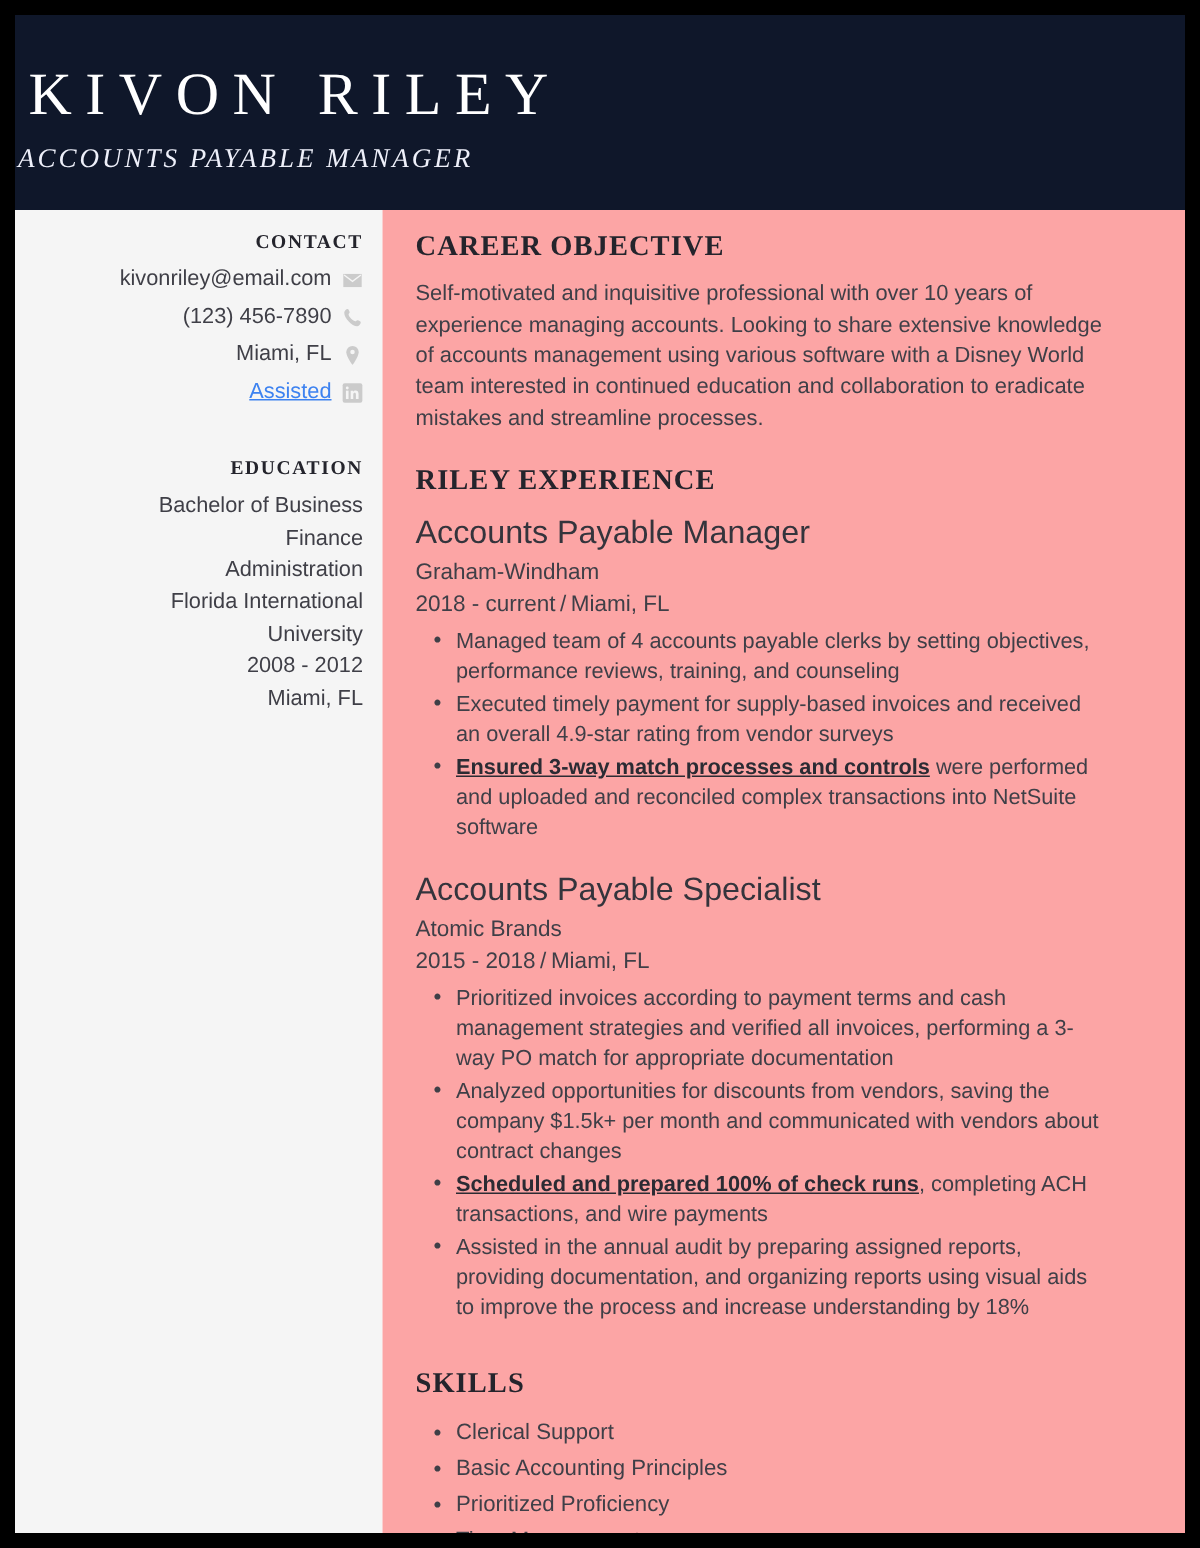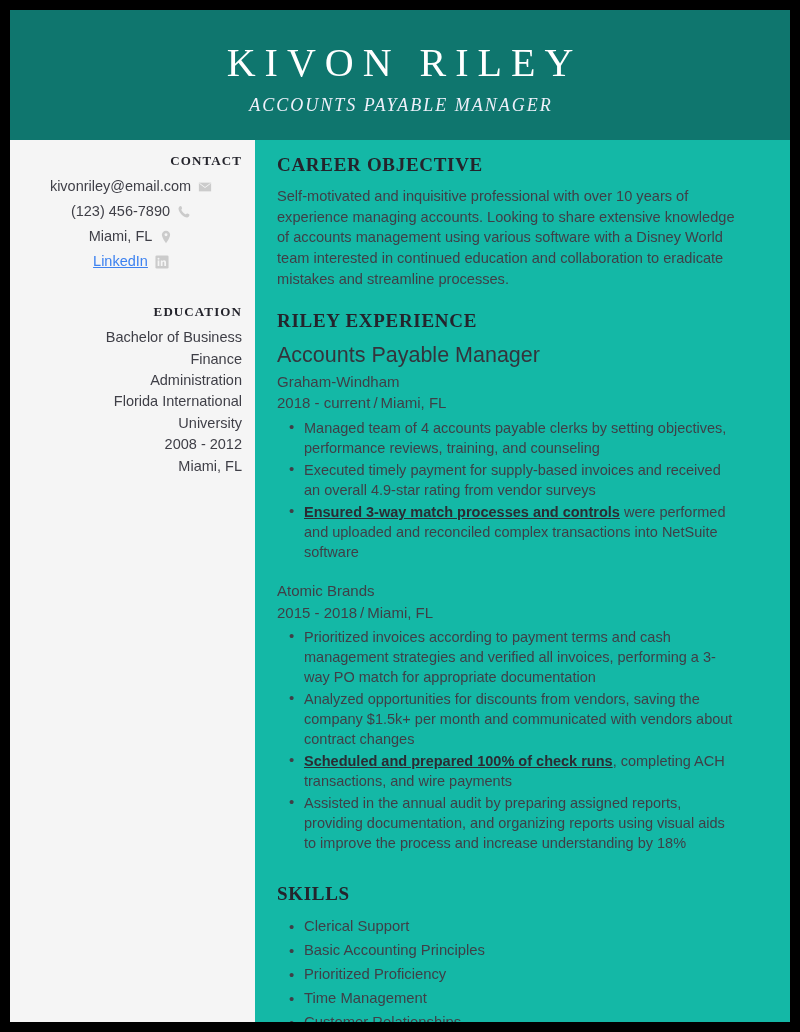--- a/index.html
+++ b/index.html
@@ -17,26 +17,26 @@
     position: absolute;
     left: 10px;
     top: 10px;
     width: 780px;
     height: 1012px;
     background: #ffffff;
     overflow: hidden;
   }
   
   .header {
-    background: #0f766e;
+    background: #0f172a;
     height: 130px;
     width: 100%;
     display: flex;
     flex-direction: column;
-    align-items: center;
+    align-items: flex-start;
     justify-content: center;
     box-sizing: border-box;
     padding-top: 6px;
   }
   .name {
     font-family: "Liberation Serif", serif;
     color: #ffffff;
     font-size: 40px;
     letter-spacing: 9px;
     line-height: 1.15;
@@ -60,21 +60,21 @@
   }
   .sidebar {
     width: 245px;
     background: #f5f5f5;
     box-sizing: border-box;
     padding: 13px 13px 0 10px;
     flex: 0 0 245px;
   }
   .main {
     flex: 1 1 auto;
-    background: #14b8a6;
+    background: #fca5a5;
     box-sizing: border-box;
     padding: 14px 53px 0 22px;
   }
   
   .side-heading {
     font-family: "Liberation Serif", serif;
     font-weight: bold;
     font-size: 13px;
     color: #24242c;
     letter-spacing: 1.1px;
@@ -88,21 +88,21 @@
     font-size: 19px;
     color: #24242c;
     letter-spacing: 0.7px;
     margin: 0 0 10px 0;
   }
   
   .contact-list { margin: 0; padding: 0; list-style: none; }
   .contact-row {
     display: flex;
     align-items: center;
-    justify-content: center;
+    justify-content: flex-end;
     gap: 7px;
     margin-bottom: 4px;
   }
   .contact-text {
     font-size: 14.5px;
     color: #3f3f47;
     text-align: right;
     line-height: 1.45;
   }
   .contact-text.link {
@@ -236,21 +236,21 @@
           <span class="contact-text">Miami, FL</span>
           <span class="cicon">
             <svg width="14" height="14" viewBox="0 0 16 16" fill="currentColor">
                 <path d="M8 .8C5.4.8 3.3 2.9 3.3 5.5c0 3.5 4.7 9.7 4.7 9.7s4.7-6.2 4.7-9.7C12.7 2.9 10.6.8 8 .8z"></path>
                 <circle cx="8" cy="5.4" r="1.7" fill="#f5f5f5"></circle>
               </svg>
           </span>
         </li>
 
         <li class="contact-row">
-          <span class="contact-text link">LinkedIn</span>
+          <span class="contact-text link">Assisted</span>
           <span class="cicon">
             <svg width="14" height="14" viewBox="0 0 16 16" fill="currentColor">
                 <rect x="0.5" y="0.5" width="15" height="15" rx="1.6" fill="currentColor"></rect>
                 <rect x="3" y="6.2" width="2" height="6.4" fill="#f5f5f5"></rect>
                 <circle cx="4" cy="4.2" r="1.1" fill="#f5f5f5"></circle>
                 <path d="M6.6 6.2h1.9v.9c.4-.7 1.1-1 1.9-1 1.4 0 2.2.9 2.2 2.5v4h-2V9.1c0-.8-.3-1.3-1-1.3-.6 0-1 .4-1 1.3v3.5H6.6z" fill="#f5f5f5"></path>
               </svg>
           </span>
         </li>
 
@@ -288,20 +288,21 @@
             <span>2018 - current</span><span class="sep">/</span><span>Miami, FL</span>
           </div>
           <ul class="bullets">
             <li><span class="hl"></span><span>Managed team of 4 accounts payable clerks by setting objectives, performance reviews, training, and counseling</span></li>
             <li><span class="hl"></span><span>Executed timely payment for supply-based invoices and received an overall 4.9-star rating from vendor surveys</span></li>
             <li><span class="hl">Ensured 3-way match processes and controls</span><span> were performed and uploaded and reconciled complex transactions into NetSuite software</span></li>
           </ul>
         </div>
 
         <div class="job">
+          <div class="job-title">Accounts Payable Specialist</div>
           <div class="job-company">Atomic Brands</div>
           <div class="job-meta">
             <span>2015 - 2018</span><span class="sep">/</span><span>Miami, FL</span>
           </div>
           <ul class="bullets">
             <li><span class="hl"></span><span>Prioritized invoices according to payment terms and cash management strategies and verified all invoices, performing a 3-way PO match for appropriate documentation</span></li>
             <li><span class="hl"></span><span>Analyzed opportunities for discounts from vendors, saving the company $1.5k+ per month and communicated with vendors about contract changes</span></li>
             <li><span class="hl">Scheduled and prepared 100% of check runs</span><span>, completing ACH transactions, and wire payments</span></li>
             <li><span class="hl"></span><span>Assisted in the annual audit by preparing assigned reports, providing documentation, and organizing reports using visual aids to improve the process and increase understanding by 18%</span></li>
           </ul>

